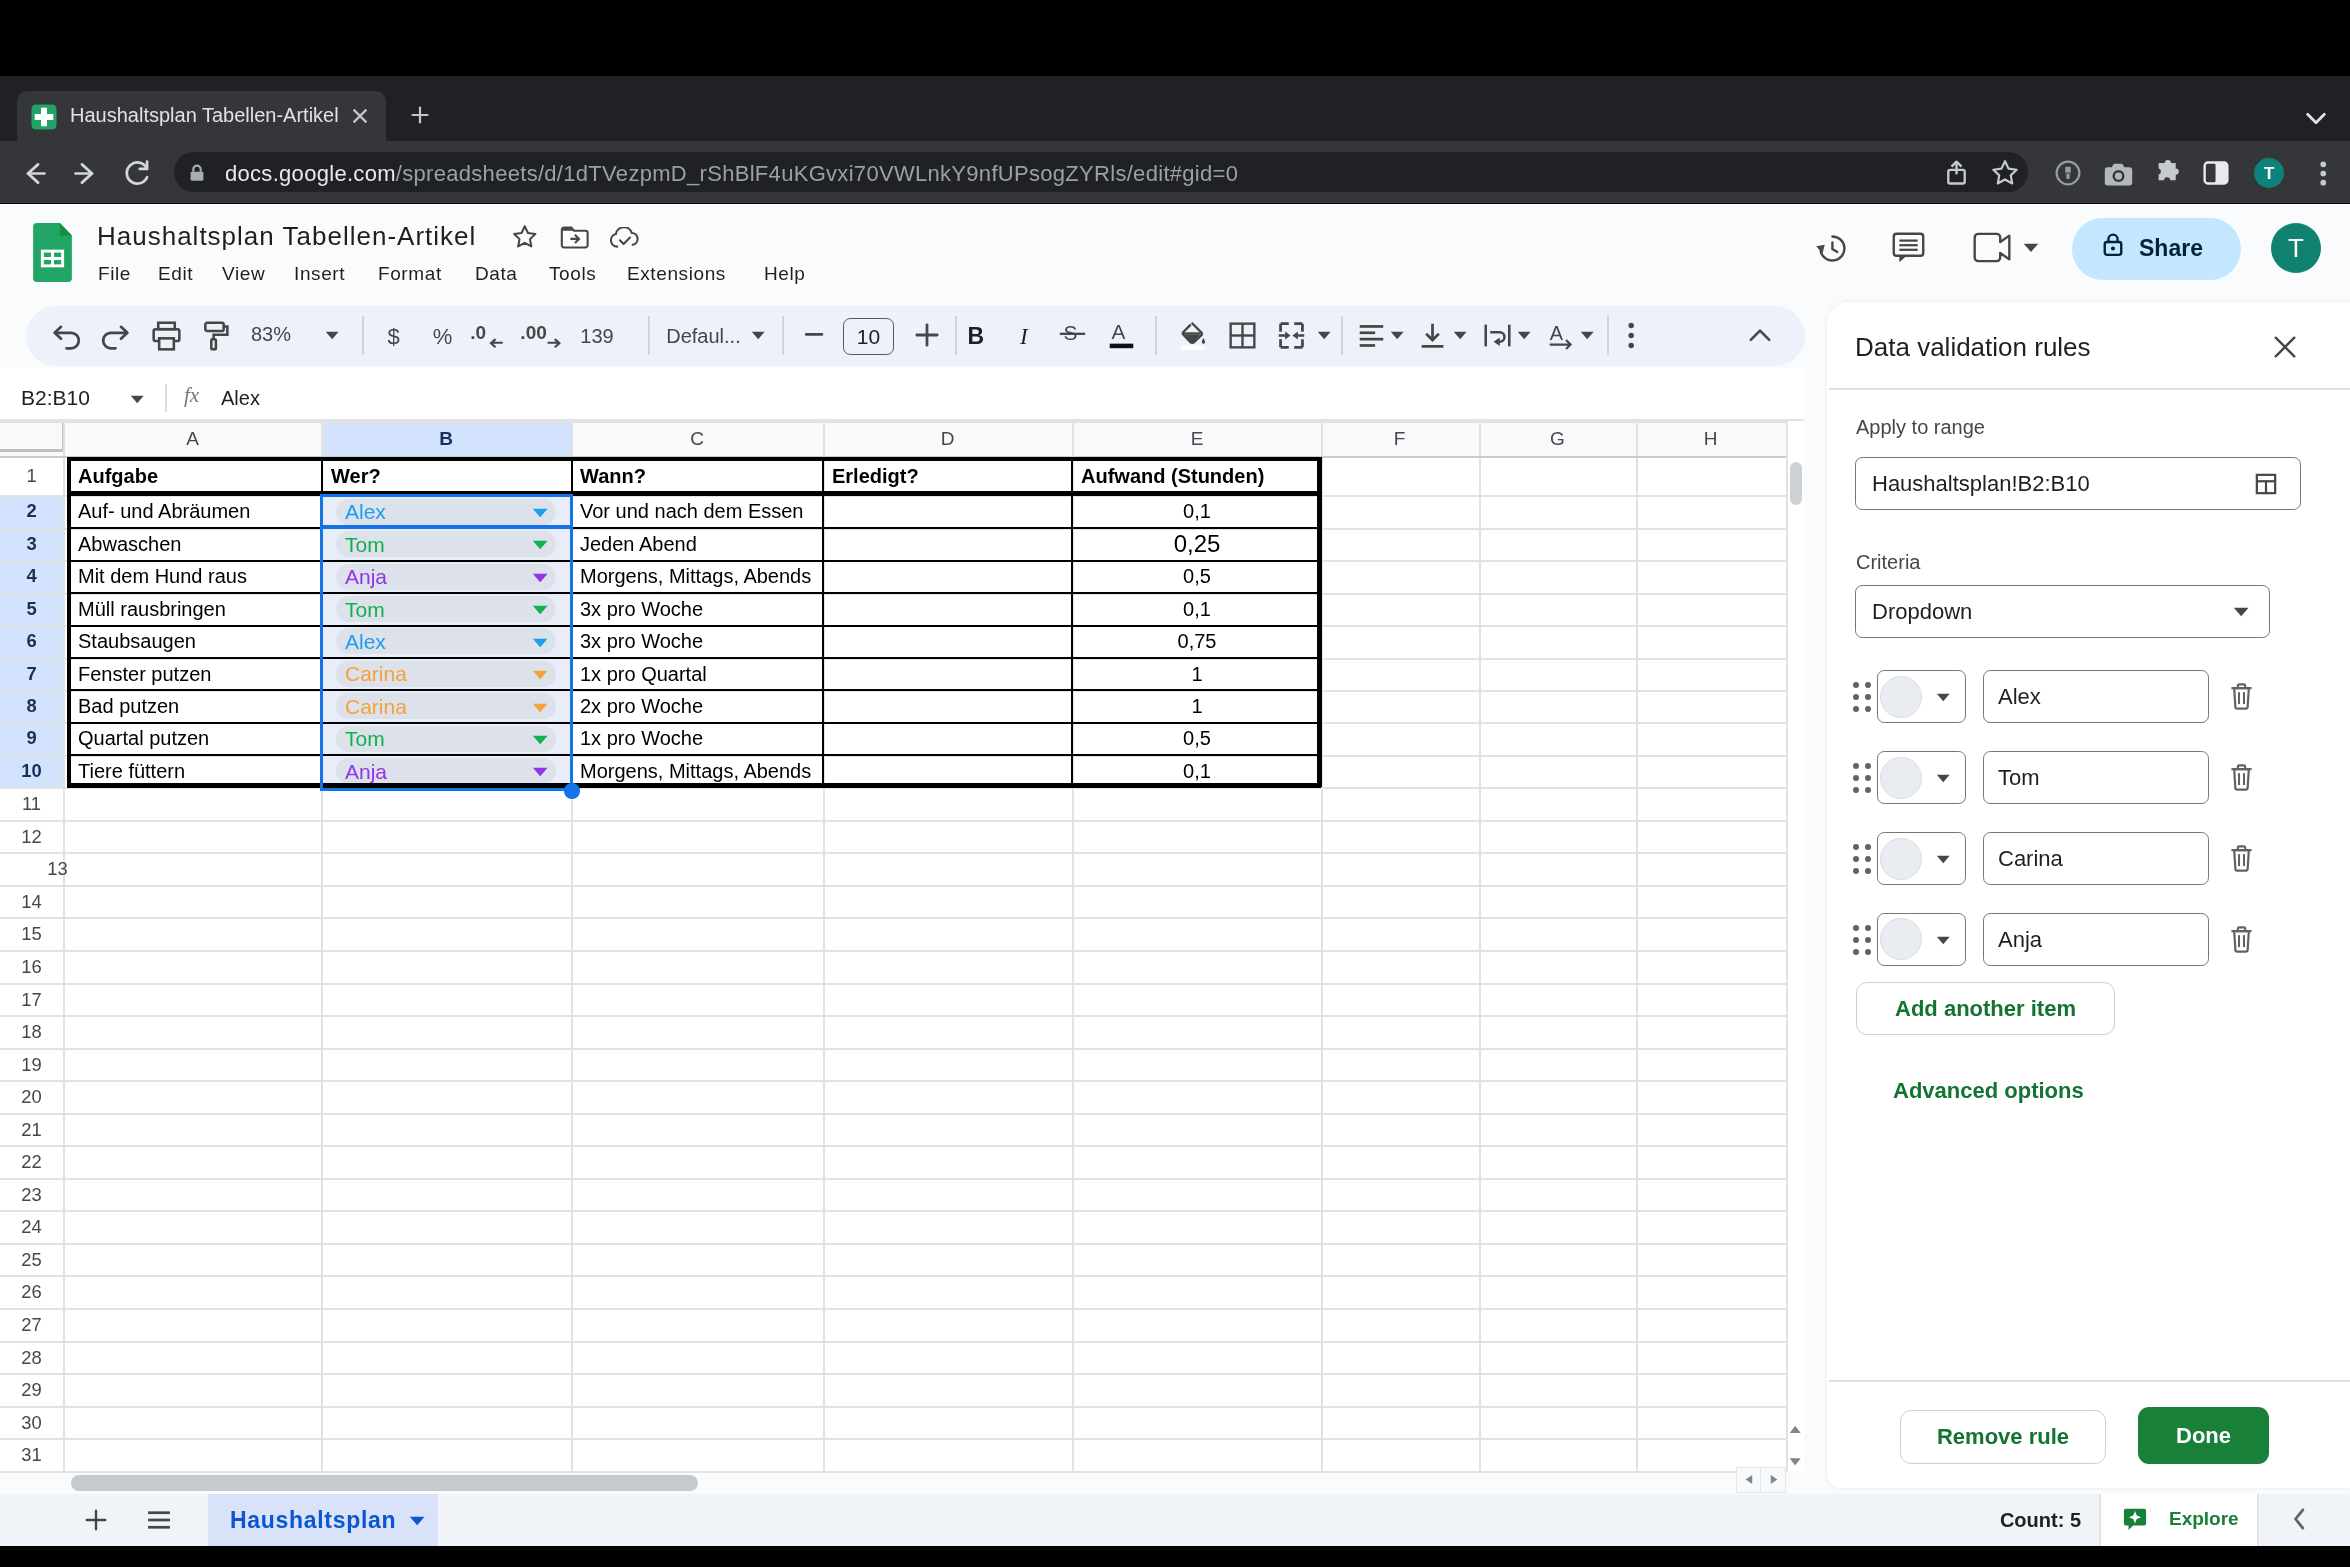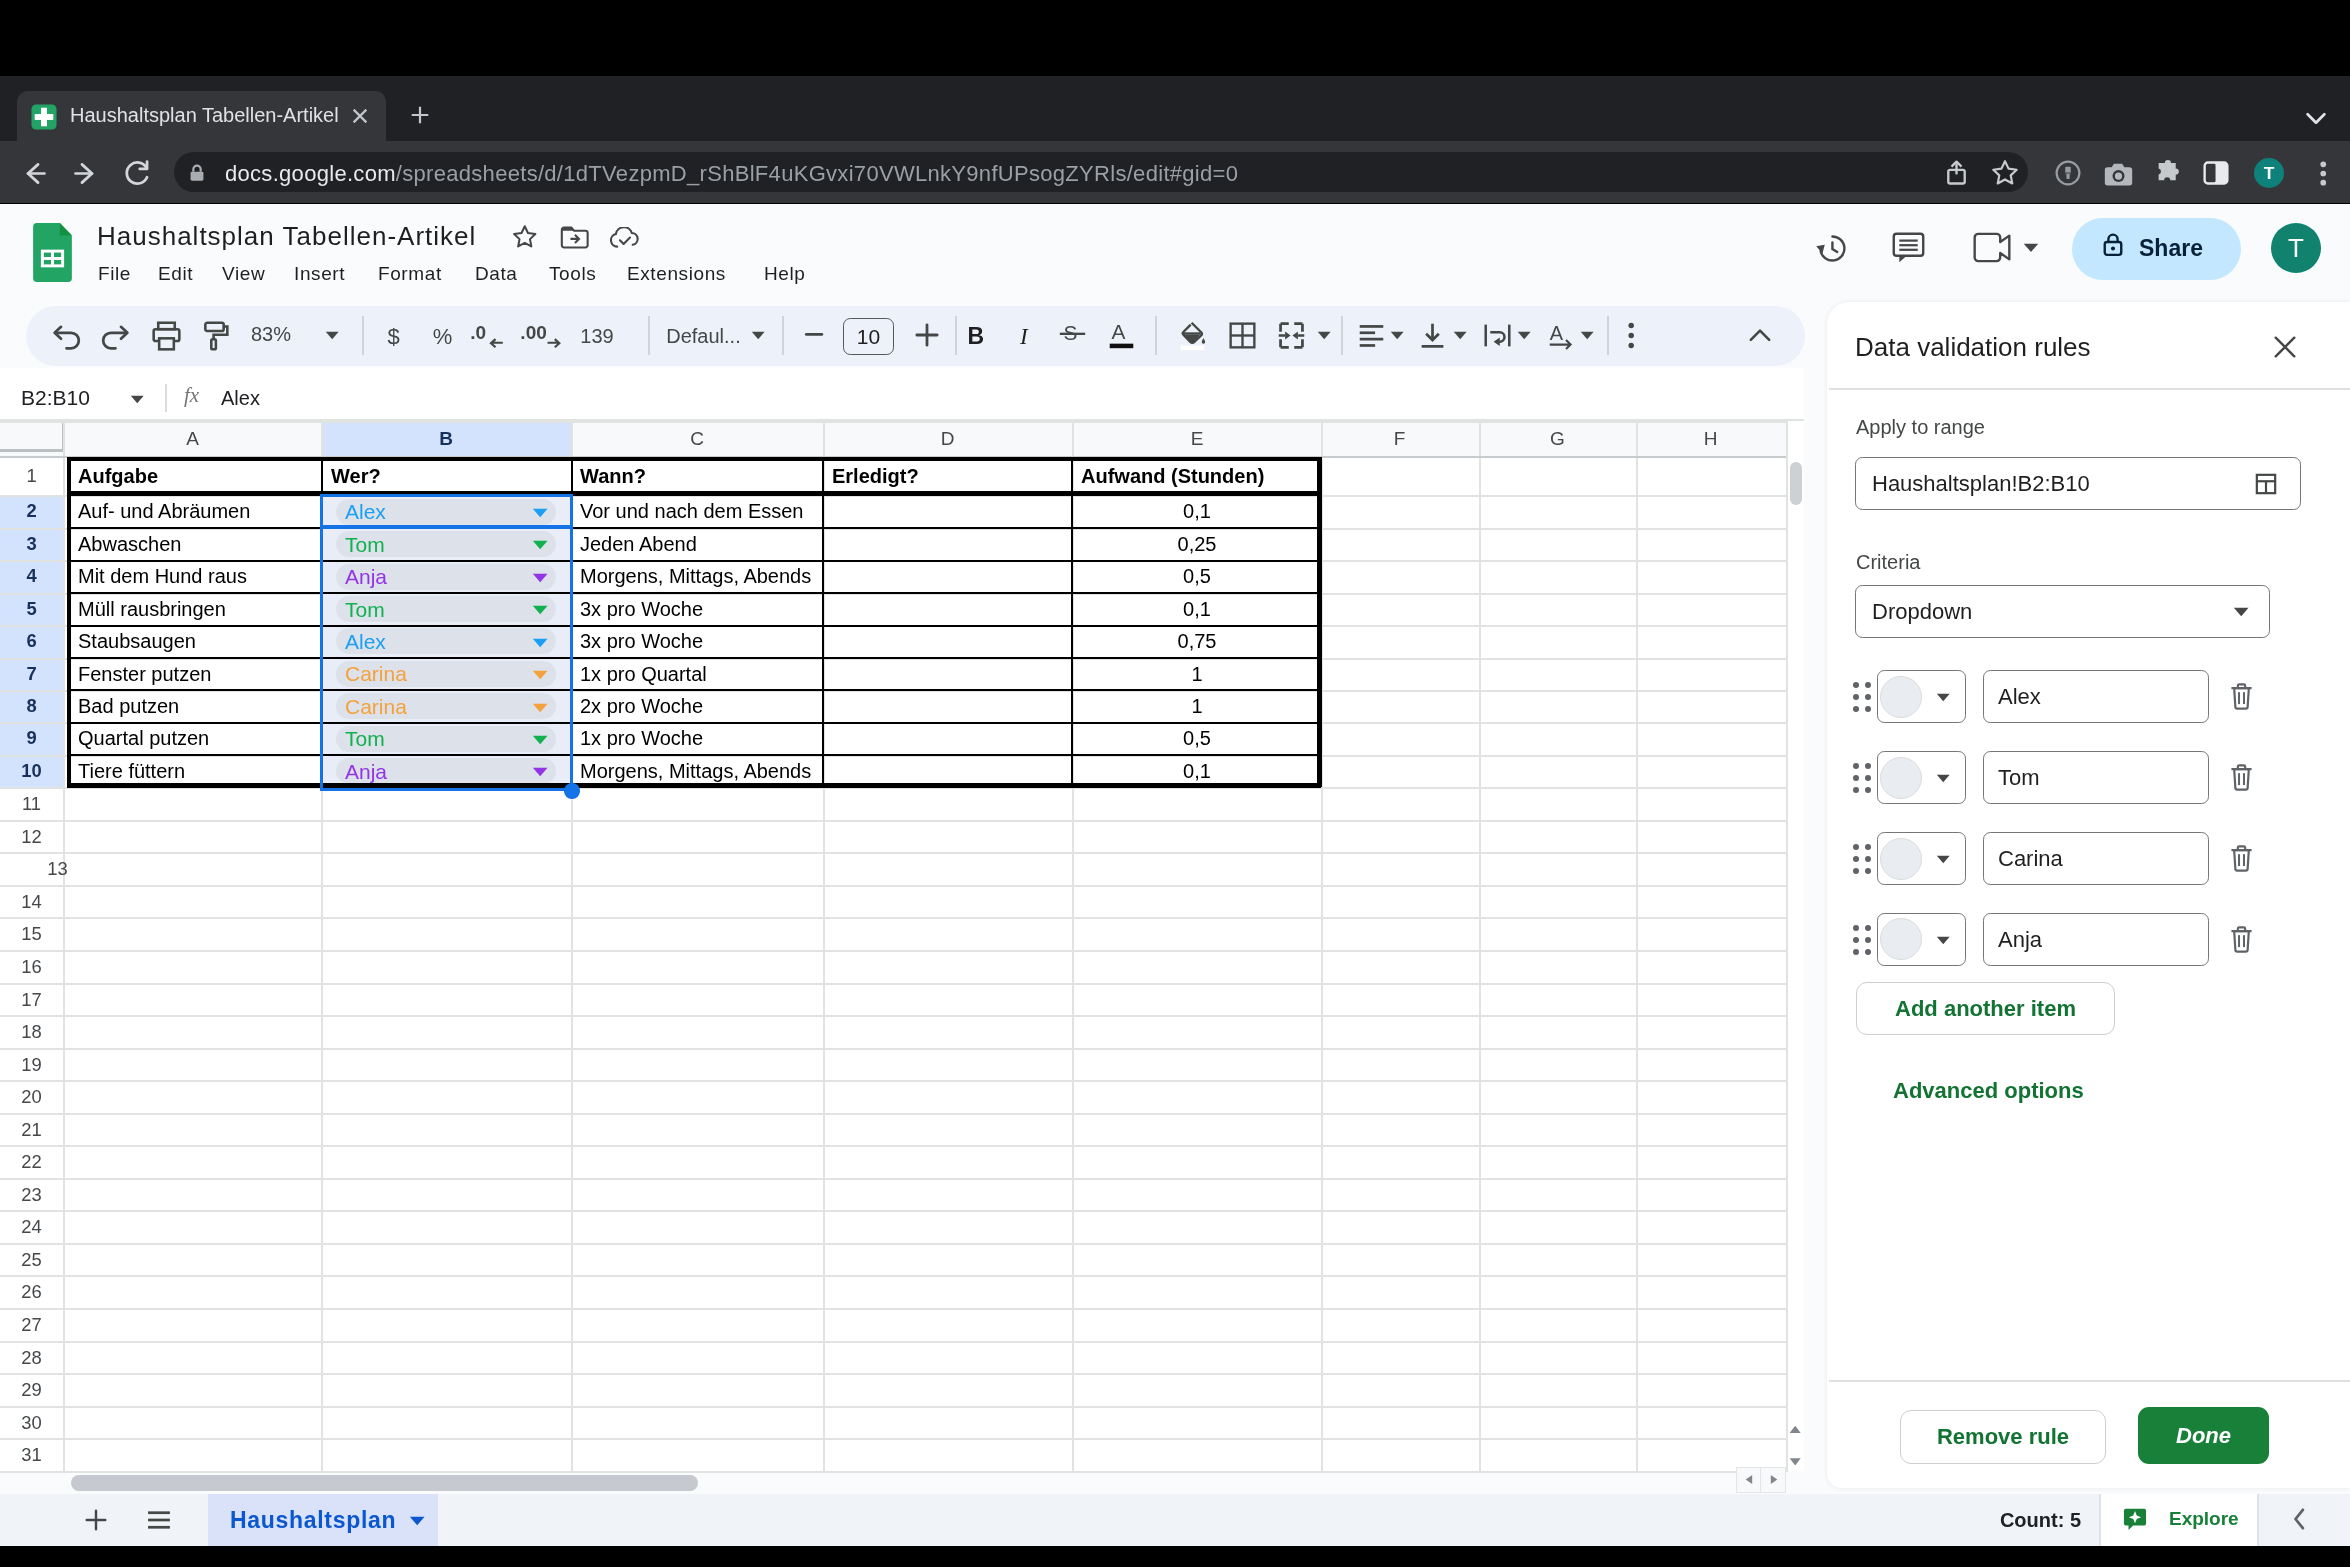--- a/index.html
+++ b/index.html
@@ -365,21 +365,21 @@
 <div class="a" style="left:78px;top:495px;width:241px;height:32px;display:flex;align-items:center;justify-content:flex-start;font-size:20px;color:#000;font-weight:400;white-space:nowrap;">Auf- und Abräumen</div>
 <div class="a" style="left:580px;top:495px;width:241px;height:32px;display:flex;align-items:center;justify-content:flex-start;font-size:20px;color:#000;font-weight:400;white-space:nowrap;">Vor und nach dem Essen</div>
 <div class="a" style="left:1072px;top:495px;width:250px;height:32px;display:flex;align-items:center;justify-content:center;font-size:20px;color:#000;font-weight:400;white-space:nowrap;">0,1</div>
 <div class="a" style="left:336px;top:499px;width:220px;height:26px;background:#dce1ea;border-radius:13px"></div>
 <div class="a" style="left:345px;top:498px;width:184px;height:27px;display:flex;align-items:center;justify-content:flex-start;font-size:21px;color:#1a9ff2;font-weight:400;white-space:nowrap;">Alex</div>
 <svg class="a" style="left:531px;top:507px" width="18.4" height="12" viewBox="0 0 20 13">
       <path d="M2 2 L10 11 L18 2 z" fill="#1a9ff2"></path>
     </svg>
 <div class="a" style="left:78px;top:528px;width:241px;height:32px;display:flex;align-items:center;justify-content:flex-start;font-size:20px;color:#000;font-weight:400;white-space:nowrap;">Abwaschen</div>
 <div class="a" style="left:580px;top:528px;width:241px;height:32px;display:flex;align-items:center;justify-content:flex-start;font-size:20px;color:#000;font-weight:400;white-space:nowrap;">Jeden Abend</div>
-<div class="a" style="left:1072px;top:528px;width:250px;height:32px;display:flex;align-items:center;justify-content:center;font-size:20px;color:#000;font-weight:400;white-space:nowrap;">0,25</div>
+<div class="a" style="left:1072px;top:528px;width:250px;height:32px;display:flex;align-items:center;justify-content:center;font-size:24px;color:#000;font-weight:400;white-space:nowrap;">0,25</div>
 <div class="a" style="left:336px;top:531px;width:220px;height:26px;background:#dce1ea;border-radius:13px"></div>
 <div class="a" style="left:345px;top:531px;width:184px;height:27px;display:flex;align-items:center;justify-content:flex-start;font-size:21px;color:#10b14e;font-weight:400;white-space:nowrap;">Tom</div>
 <svg class="a" style="left:531px;top:539px" width="18.4" height="12" viewBox="0 0 20 13">
       <path d="M2 2 L10 11 L18 2 z" fill="#10b14e"></path>
     </svg>
 <div class="a" style="left:78px;top:560px;width:241px;height:32px;display:flex;align-items:center;justify-content:flex-start;font-size:20px;color:#000;font-weight:400;white-space:nowrap;">Mit dem Hund raus</div>
 <div class="a" style="left:580px;top:560px;width:241px;height:32px;display:flex;align-items:center;justify-content:flex-start;font-size:20px;color:#000;font-weight:400;white-space:nowrap;">Morgens, Mittags, Abends</div>
 <div class="a" style="left:1072px;top:560px;width:250px;height:32px;display:flex;align-items:center;justify-content:center;font-size:20px;color:#000;font-weight:400;white-space:nowrap;">0,5</div>
 <div class="a" style="left:336px;top:564px;width:220px;height:26px;background:#dce1ea;border-radius:13px"></div>
 <div class="a" style="left:345px;top:563px;width:184px;height:27px;display:flex;align-items:center;justify-content:flex-start;font-size:21px;color:#9334e6;font-weight:400;white-space:nowrap;">Anja</div>
@@ -596,14 +596,14 @@
       <line x1="9.8" y1="10" x2="9.8" y2="23" stroke="#5f6368" stroke-width="2.2"></line>
       <line x1="15.2" y1="10" x2="15.2" y2="23" stroke="#5f6368" stroke-width="2.2"></line>
     </svg>
 <div class="a" style="left:1856px;top:982px;width:259px;height:53px;border:1.8px solid #cdd0ce;border-radius:11px"></div>
 <div class="a" style="left:1856px;top:982px;width:259px;height:53px;display:flex;align-items:center;justify-content:center;font-size:22px;color:#137333;font-weight:700;white-space:nowrap;">Add another item</div>
 <div class="a" style="left:1893px;top:1080px;font-size:22px;line-height:22px;color:#137333;font-weight:700;white-space:nowrap;">Advanced options</div>
 <div class="a" style="left:1829px;top:1380px;width:522px;height:1.8px;background:#e0e0e0"></div>
 <div class="a" style="left:1900px;top:1410px;width:206px;height:54px;border:1.8px solid #cdd0ce;border-radius:11px"></div>
 <div class="a" style="left:1900px;top:1410px;width:206px;height:54px;display:flex;align-items:center;justify-content:center;font-size:22px;color:#137333;font-weight:700;white-space:nowrap;">Remove rule</div>
 <div class="a" style="left:2138px;top:1407px;width:131px;height:57px;background:#188038;border-radius:11px"></div>
-<div class="a" style="left:2138px;top:1407px;width:131px;height:57px;display:flex;align-items:center;justify-content:center;font-size:22px;color:#ffffff;font-weight:700;white-space:nowrap;font-style:italic;">Done</div>
+<div class="a" style="left:2138px;top:1407px;width:131px;height:57px;display:flex;align-items:center;justify-content:center;font-size:22px;color:#ffffff;font-weight:700;white-space:nowrap;">Done</div>
 </div>
 
 </body></html>

